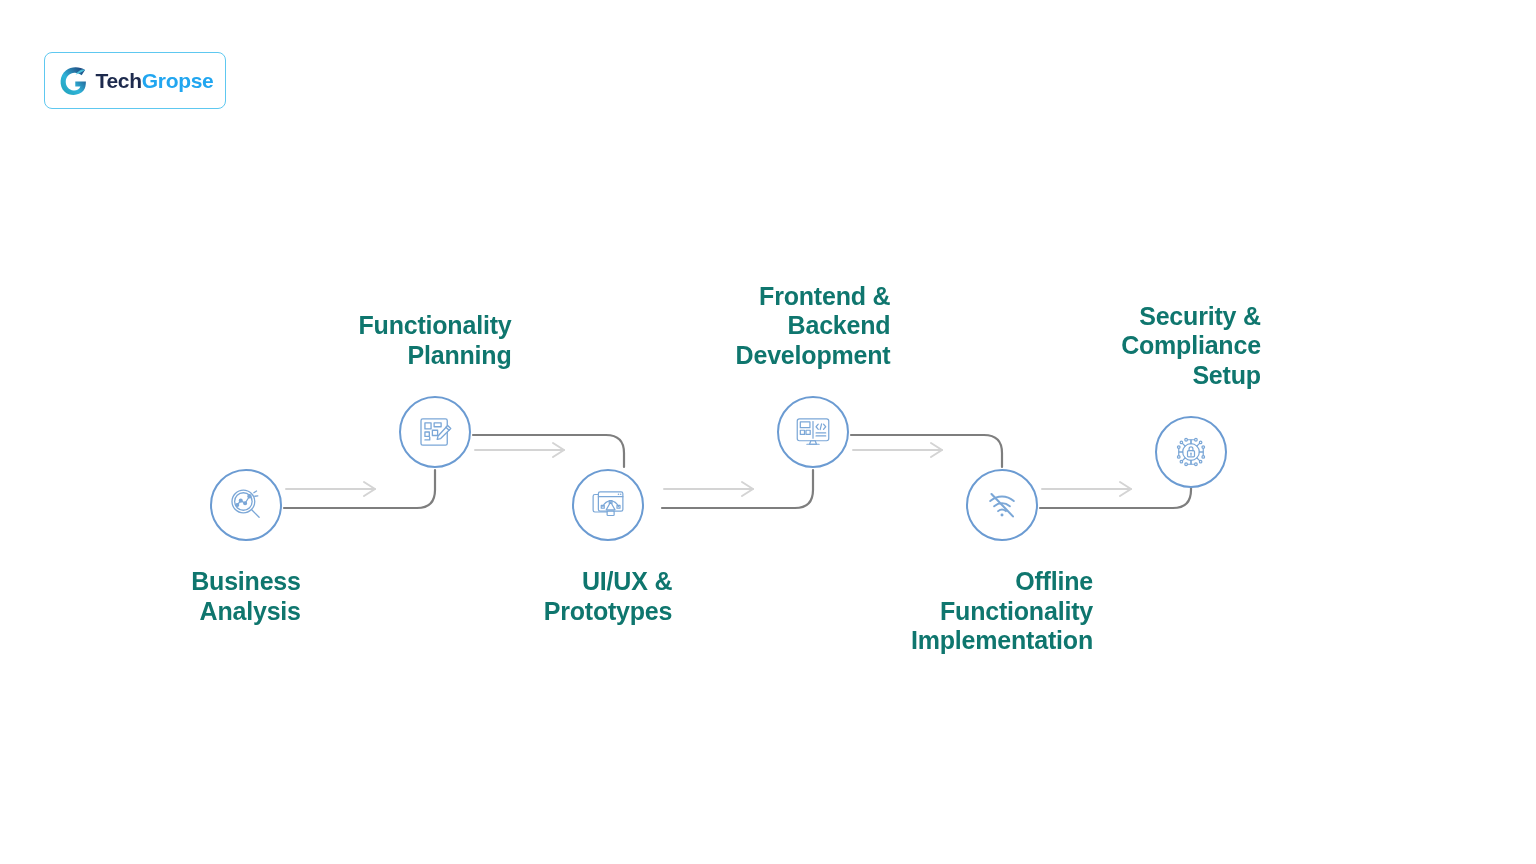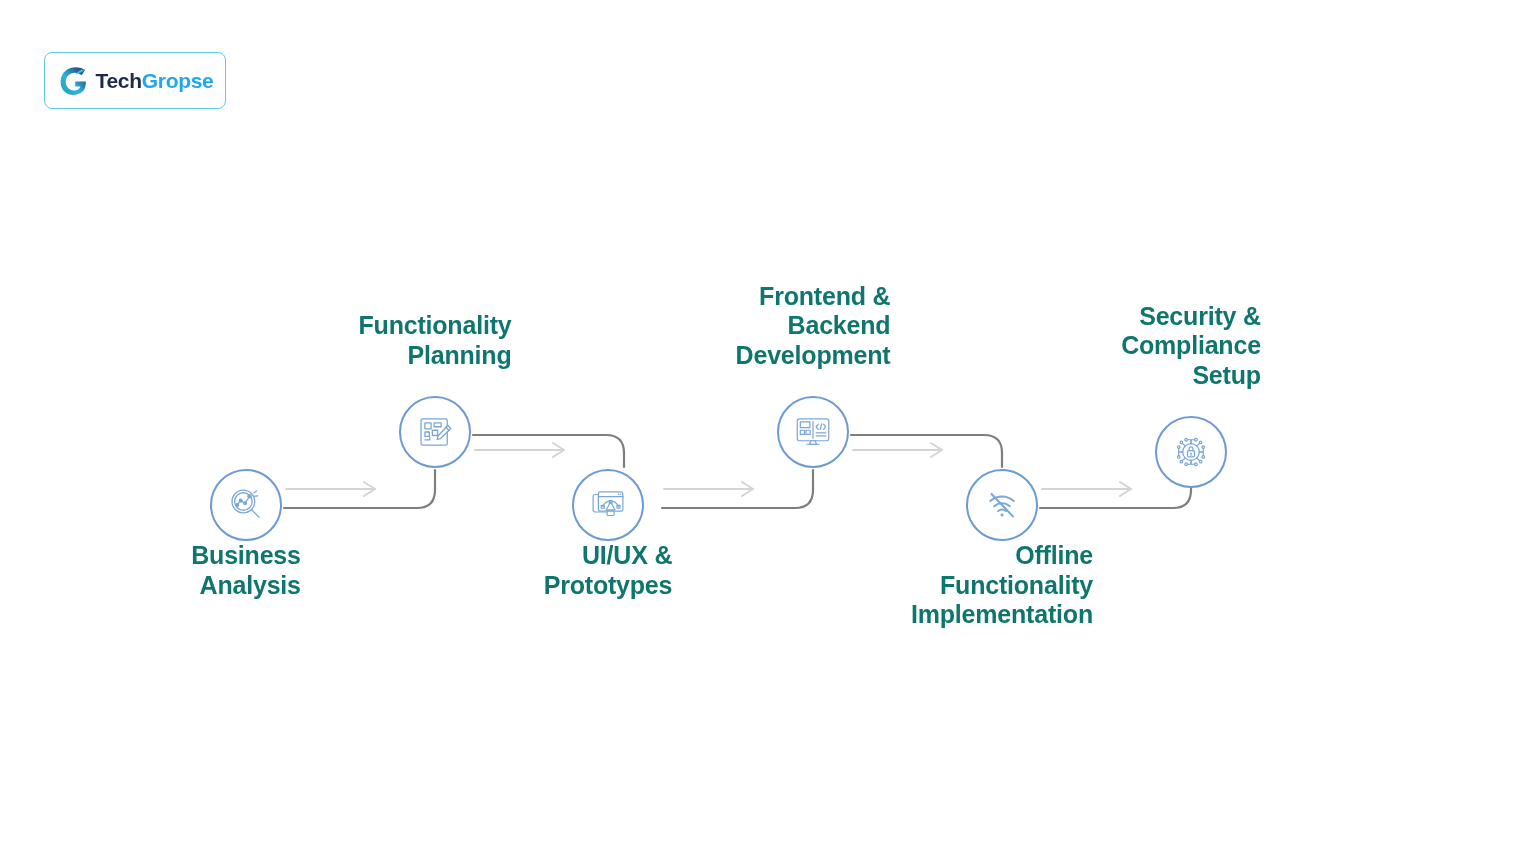--- a/index.html
+++ b/index.html
@@ -39,21 +39,21 @@
 
   .node-label {
     position:absolute;
     text-align:right;
     font-size:25px; font-weight:700; line-height:1.18;
     color:#0f766e;
     white-space:pre-line;
     letter-spacing:-0.2px;
   }
   .label-above { bottom:100%; left:50%; transform:translateX(-50%); margin-bottom:26px; }
-  .label-below { top:100%;   left:50%; transform:translateX(-50%); }
+  .label-below { top:100%;   left:50%; transform:translateX(-50%); margin-top:26px; }
 </style>
 </head>
 <body>
 
 <div id="stage">
 
   <div id="logo-box">
     <svg id="logo-mark" viewBox="0 0 40 40">
       <defs>
         <linearGradient id="gGrad" x1="0" y1="1" x2="1" y2="0">

